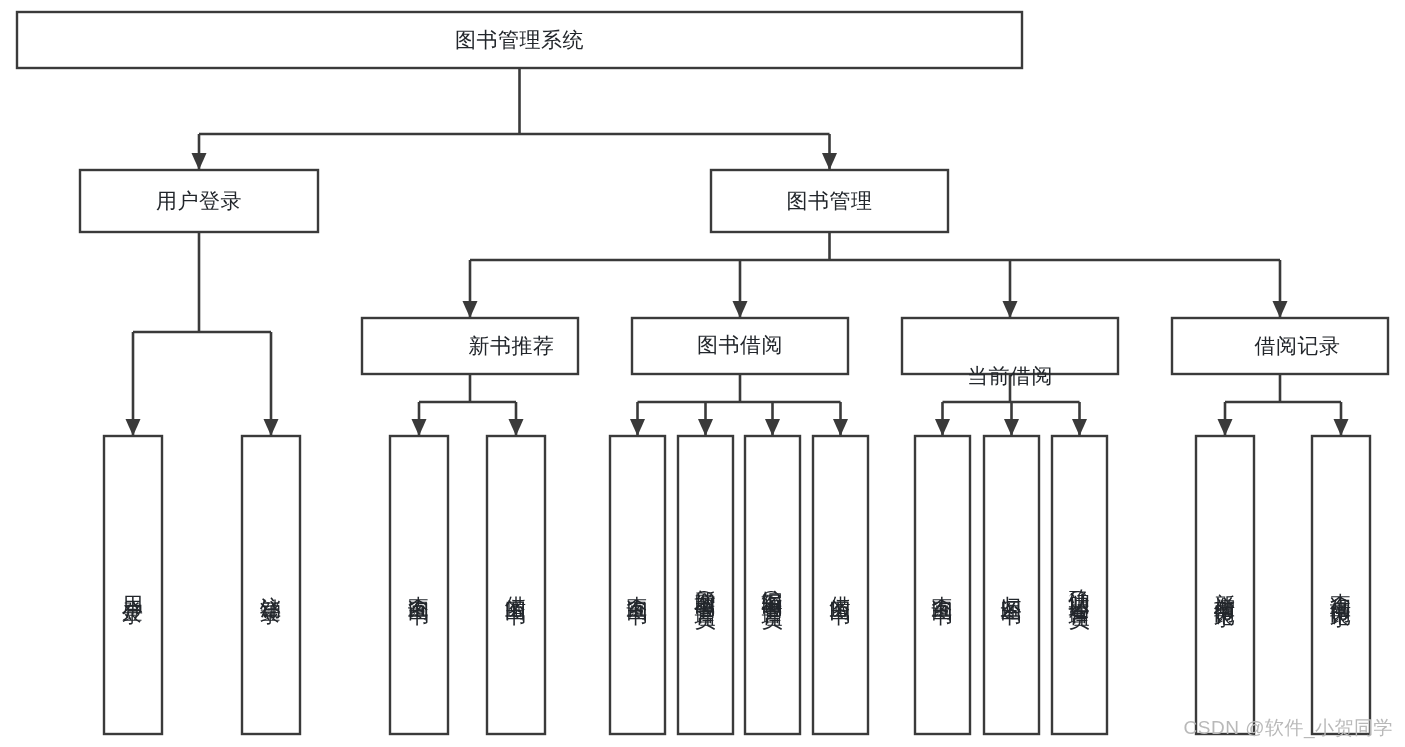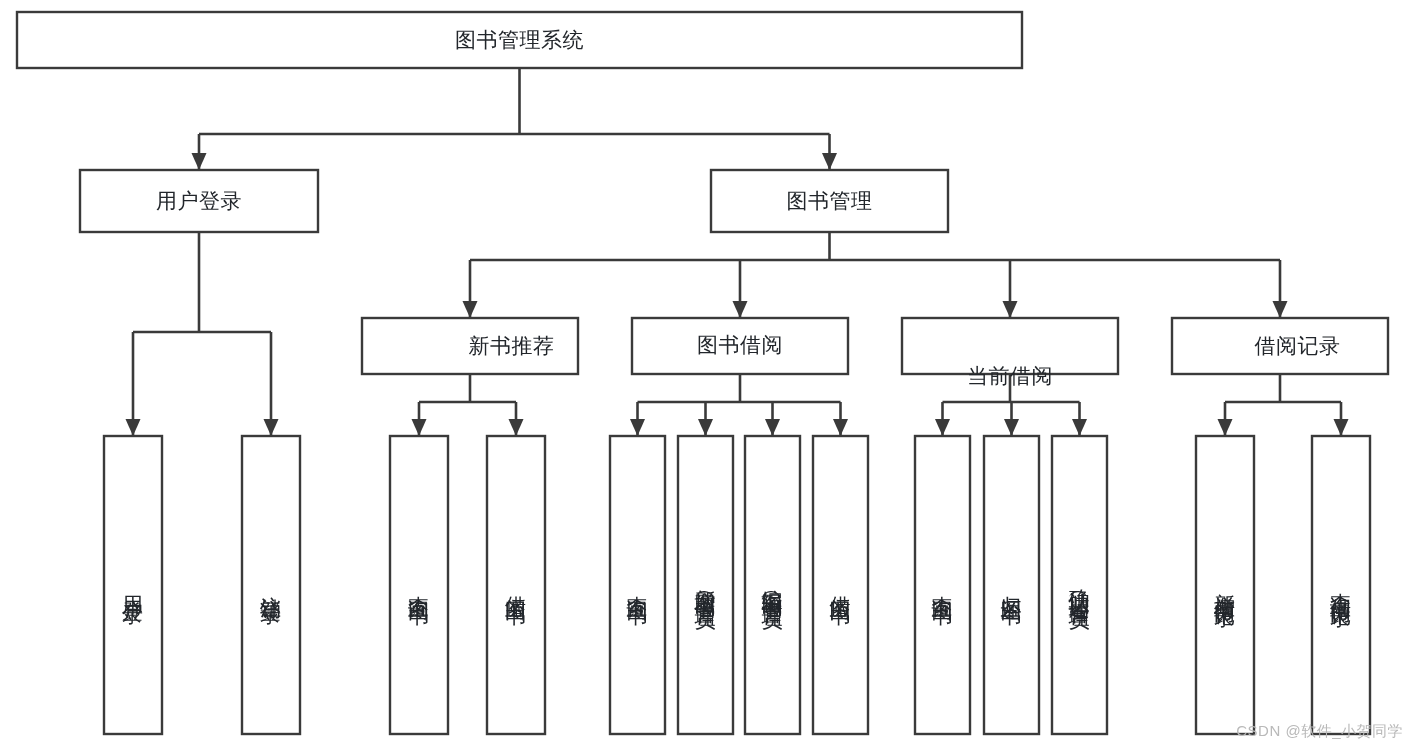--- a/index.html
+++ b/index.html
@@ -61,23 +61,23 @@
     font-size: 21px;
     writing-mode: vertical-rl;
     text-orientation: upright;
     letter-spacing: 3px;
     line-height: 1;
     white-space: nowrap;
     pointer-events: none;
   }
   .watermark {
     position: absolute;
-    right: 2px;
+    right: 12px;
     bottom: 6px;
-    font-size: 15px;
+    font-size: 19px;
     color: #b9b9b9;
     letter-spacing: 0.5px;
     white-space: nowrap;
     pointer-events: none;
   }
 </style>
 </head>
 <body>
 
 <div id="diagram-root">

